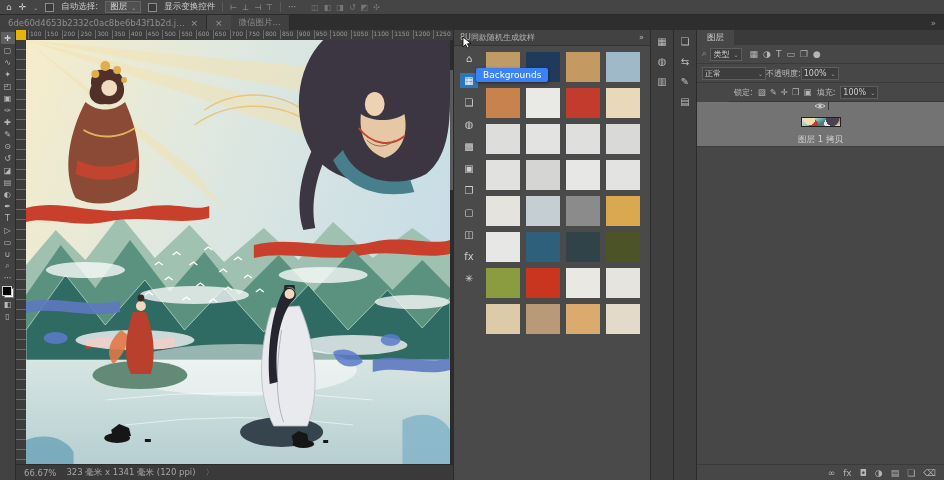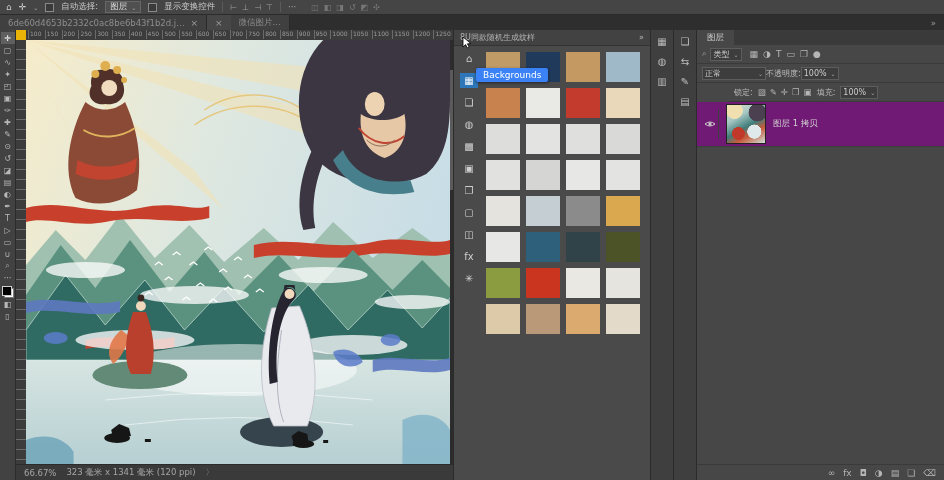--- a/index.html
+++ b/index.html
@@ -91,21 +91,21 @@
                align-items:center;gap:4px;padding:0 2px;color:#ccc;}
   .filter-icons{display:flex;gap:5px;color:#b5b5b5;font-size:9px;margin-left:4px;}
   .lp-blend{height:18px;display:flex;align-items:center;gap:0;padding:0 5px;
             border-bottom:1px solid #3a3a3a;font-size:8px;}
   .lp-lock{height:18px;display:flex;align-items:center;gap:5px;padding:0 5px;
            border-bottom:1px solid #3a3a3a;font-size:8px;color:#bbb;margin-left:32px;}
   .lock-icons{display:flex;gap:4px;font-size:8.5px;color:#b5b5b5;}
   .layer-list{flex:1;overflow:hidden;}
   .layer-row{height:44px;display:flex;align-items:center;gap:7px;padding:0 5px;
              border-bottom:1px solid #3d3d3d;font-size:8.5px;color:#d2d2d2;}
-  .layer-row.selected{background:#701a75;}
+  .layer-row.selected{background:#737373;flex-direction:column;}
   .eye-box{width:16px;height:30px;display:flex;align-items:center;justify-content:center;
            border-right:1px solid #3d3d3d;}
   .thumb{width:38px;height:38px;border:1px solid #222;
          background:
            radial-gradient(circle at 20% 15%,#f0e0b0 0 18%,transparent 19%),
            radial-gradient(circle at 80% 20%,#4a4050 0 20%,transparent 21%),
            radial-gradient(circle at 30% 75%,#c0392b 0 16%,transparent 17%),
            radial-gradient(circle at 72% 70%,#dfe8ea 0 18%,transparent 19%),
            linear-gradient(150deg,#e8e4cf 0%,#a8c8c4 30%,#3f7d7a 55%,#c85a3a 72%,#cfe0dd 100%);}
   .lp-footer{height:16px;border-top:1px solid #3a3a3a;display:flex;align-items:center;

